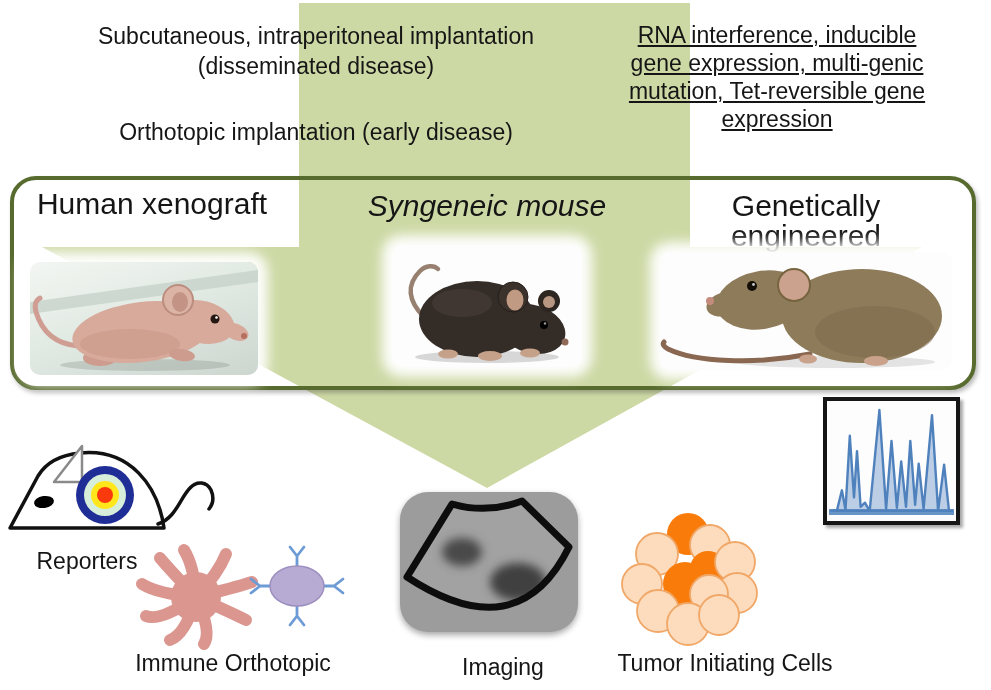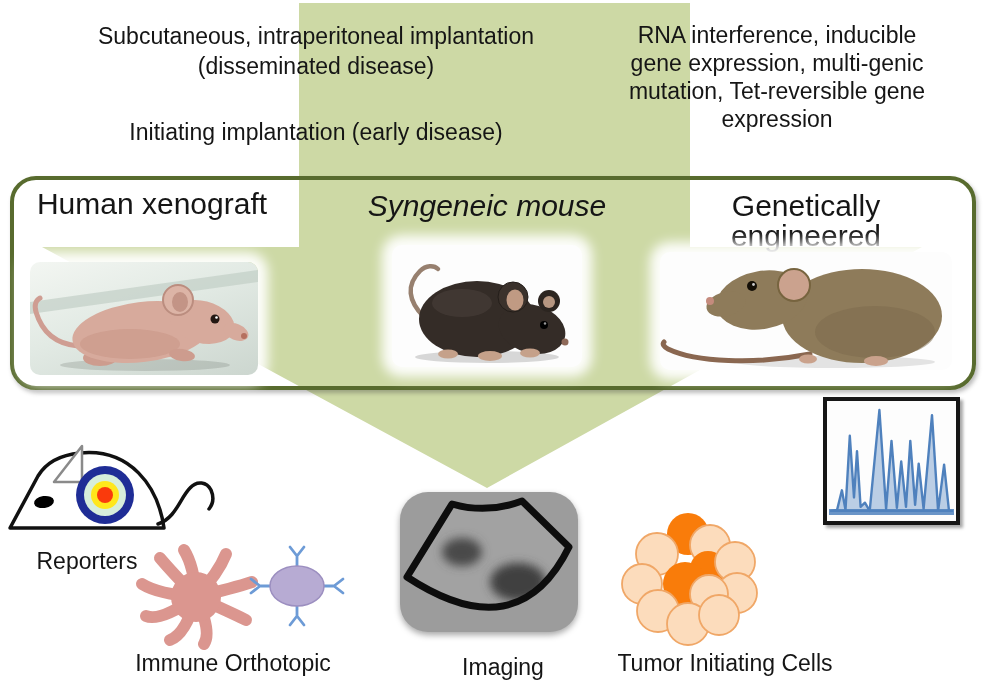--- a/index.html
+++ b/index.html
@@ -28,22 +28,22 @@
 <body>
 
 <div id="canvas">
 
   <svg class="abs" style="left:0;top:0;" width="991" height="690" viewBox="0 0 991 690">
     <polygon points="299,3 690,3 690,247 922,247 487,488 42,247 299,247" fill="#cdd9a5"></polygon>
   </svg>
 
   <div class="txt toptxt" style="left:30px;top:21px;width:572px;">Subcutaneous, intraperitoneal  implantation
 (disseminated disease)</div>
-  <div class="txt toptxt" style="left:30px;top:117px;width:572px;">Initiating implantation (early disease)</div>
-  <div class="txt toptxt" style="left:582px;top:21px;width:390px;line-height:28px;">RNA interference, inducible
+  <div class="txt toptxt" style="left:30px;top:117px;width:572px;">Orthotopic implantation (early disease)</div>
+  <div class="txt toptxt" style="left:582px;top:21px;width:390px;line-height:28px;text-decoration:underline;">RNA interference, inducible
 gene expression, multi-genic
 mutation, Tet-reversible gene
 expression</div>
 
   <div id="model-box"></div>
 
   <div class="txt modeltxt" style="left:32px;top:189px;width:240px;">Human xenograft</div>
   <div class="txt modeltxt" style="left:367px;top:191px;width:240px;font-style:italic;">Syngeneic mouse</div>
   <div class="txt modeltxt" style="left:681px;top:191px;width:250px;">Genetically engineered</div>
 

